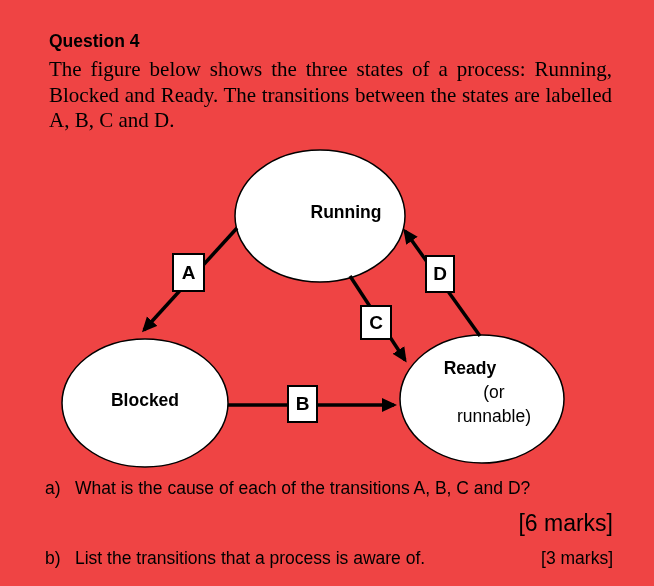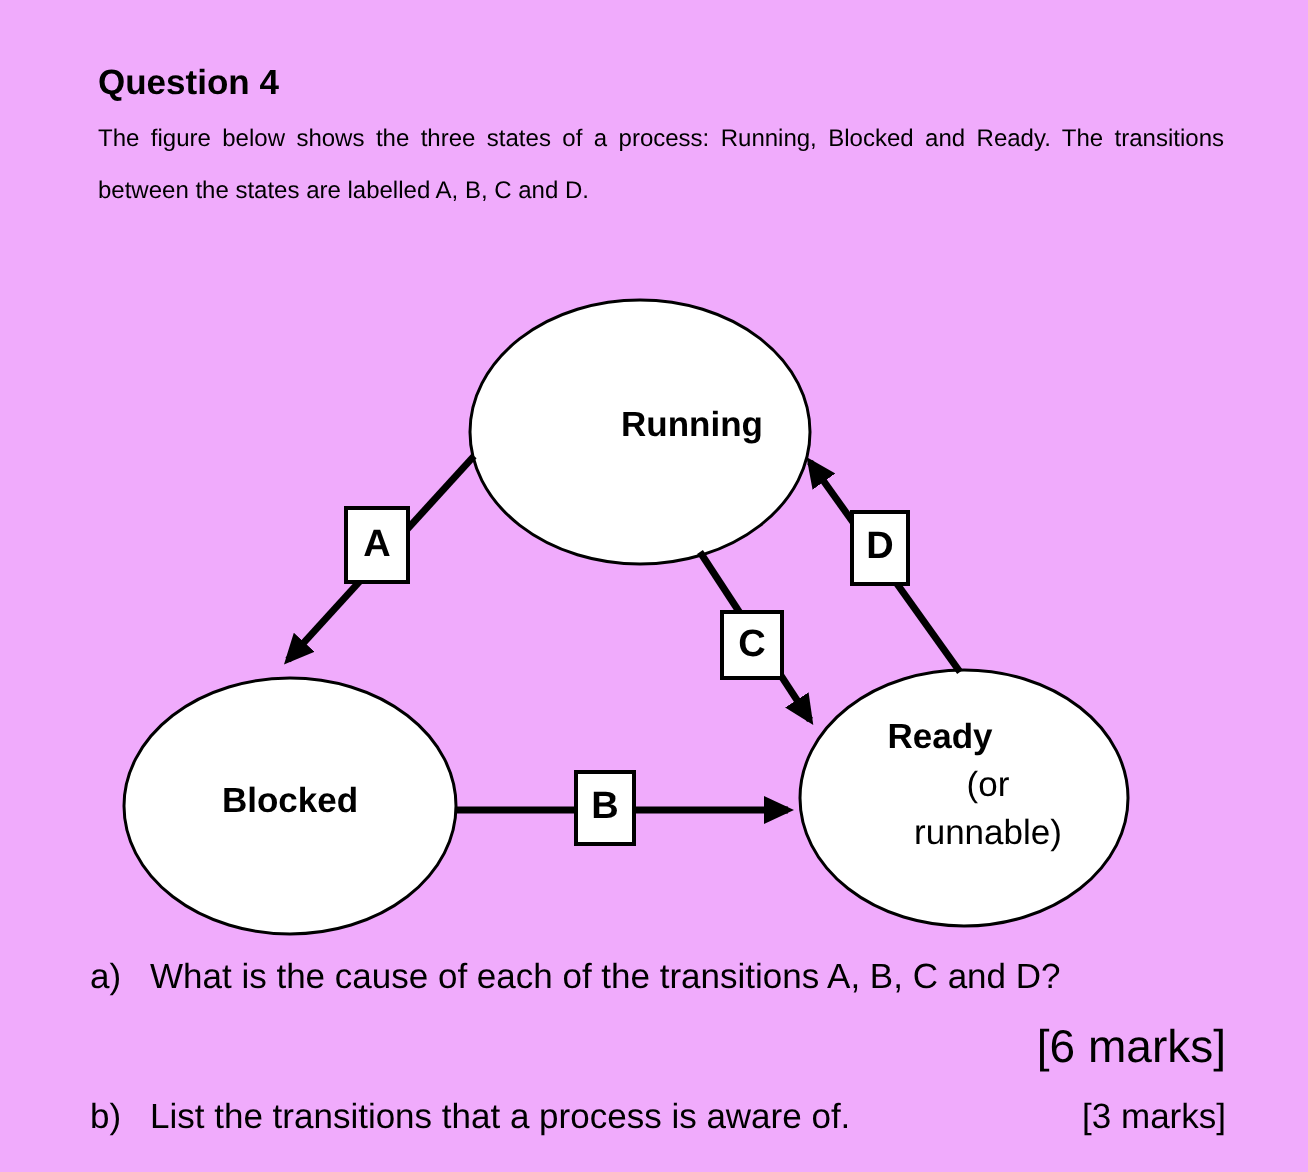--- a/index.html
+++ b/index.html
@@ -1,40 +1,41 @@
 <!DOCTYPE html>
 <html><head>
 <meta charset="utf-8">
 <style>
   html, body { margin: 0; padding: 0; background: #ffffff; }
   .page {
     position: relative;
     width: 654px;
     height: 586px;
-    background: #f0abfc;
+    background: #ef4444;
     color: #000000;
     font-family: "Liberation Sans", sans-serif;
     overflow: hidden;
   }
   .q-title {
     position: absolute;
     left: 49px;
     top: 31px;
     font-size: 17.5px;
     font-weight: bold;
     white-space: nowrap;
   }
   .intro {
     position: absolute;
     left: 49px;
     top: 57px;
     width: 563px;
-    font-size: 12px;
+    font-size: 21px;
     line-height: 25.5px;
     text-align: justify;
+    font-family: Liberation Serif, serif;
   }
   .diagram {
     position: absolute;
     left: 0;
     top: 140px;
     width: 654px;
     height: 335px;
   }
   .diagram svg { position: absolute; left: 0; top: 0; }
   .state-label {

